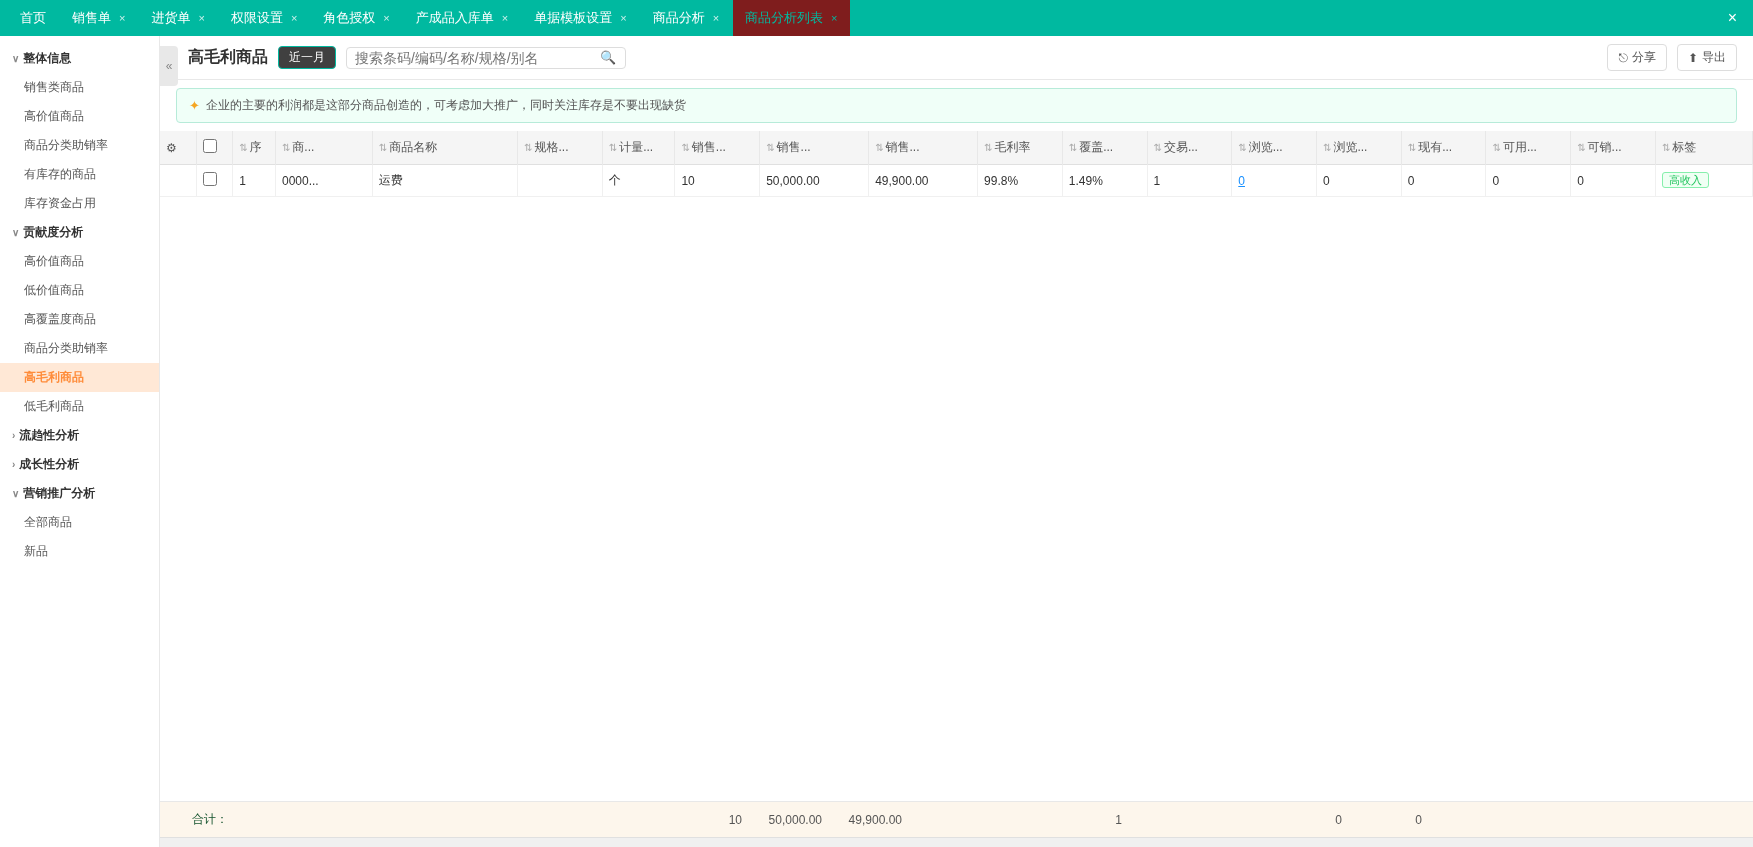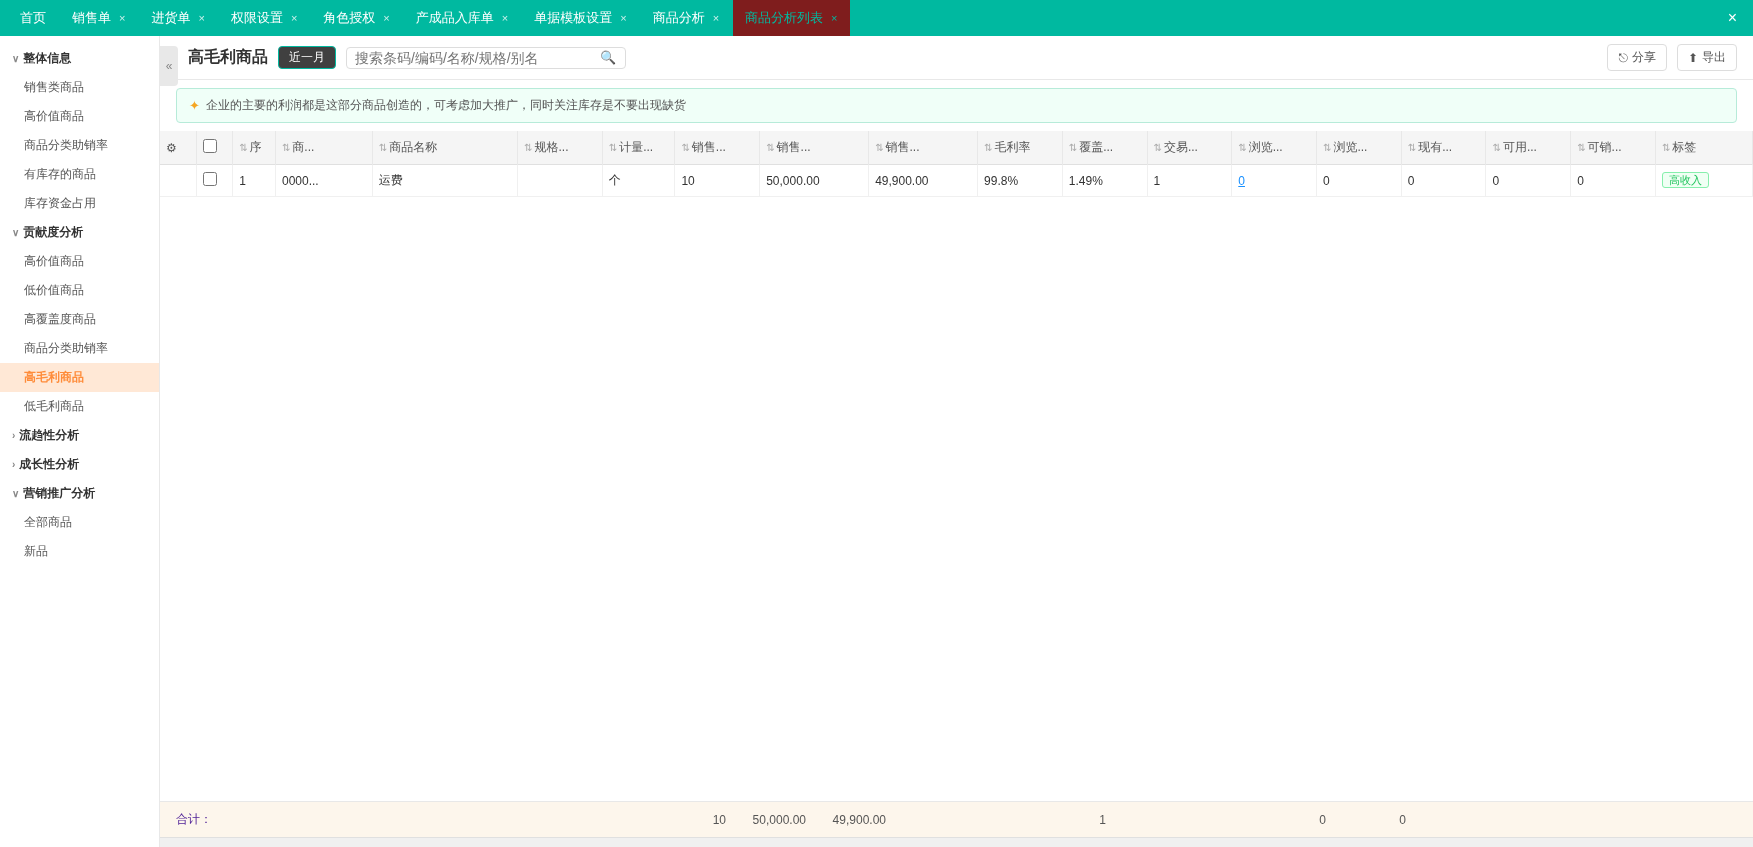--- a/index.html
+++ b/index.html
@@ -217,21 +217,21 @@
       background: #fdf6ec;
       border-top: 1px solid #e8e8e8;
       padding: 6px 16px;
       display: flex;
       align-items: center;
       font-size: 12px;
       color: #555;
       gap: 0;
       min-height: 36px;
     }
-    .footer-label { color: #4c1d95; margin-right: 20px; }
+    .footer-label { color: #14532d; margin-right: 20px; margin-left: 16px; }
     .footer-cell {
       min-width: 80px;
       text-align: right;
       padding: 0 6px;
     }
 
     
     .bottom-scrollbar {
       height: 10px;
       background: #f0f0f0;

